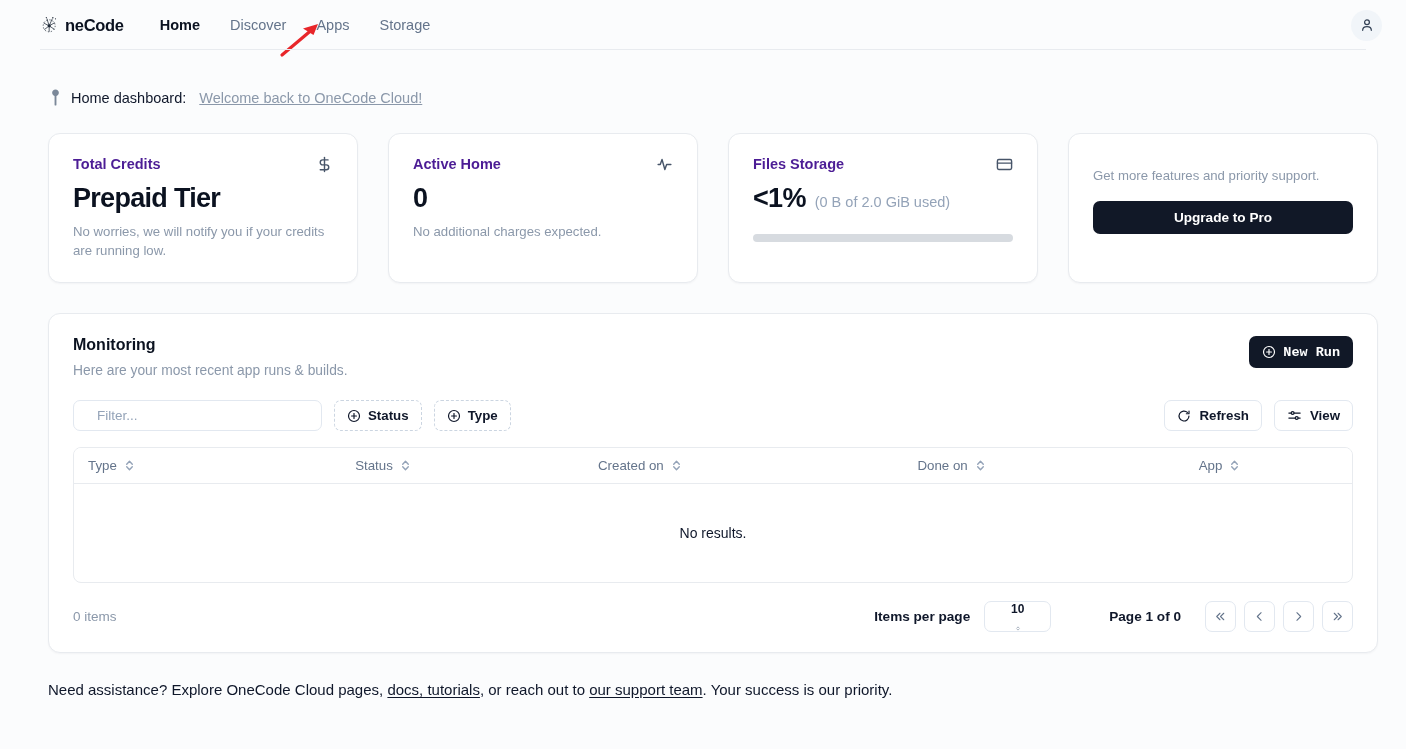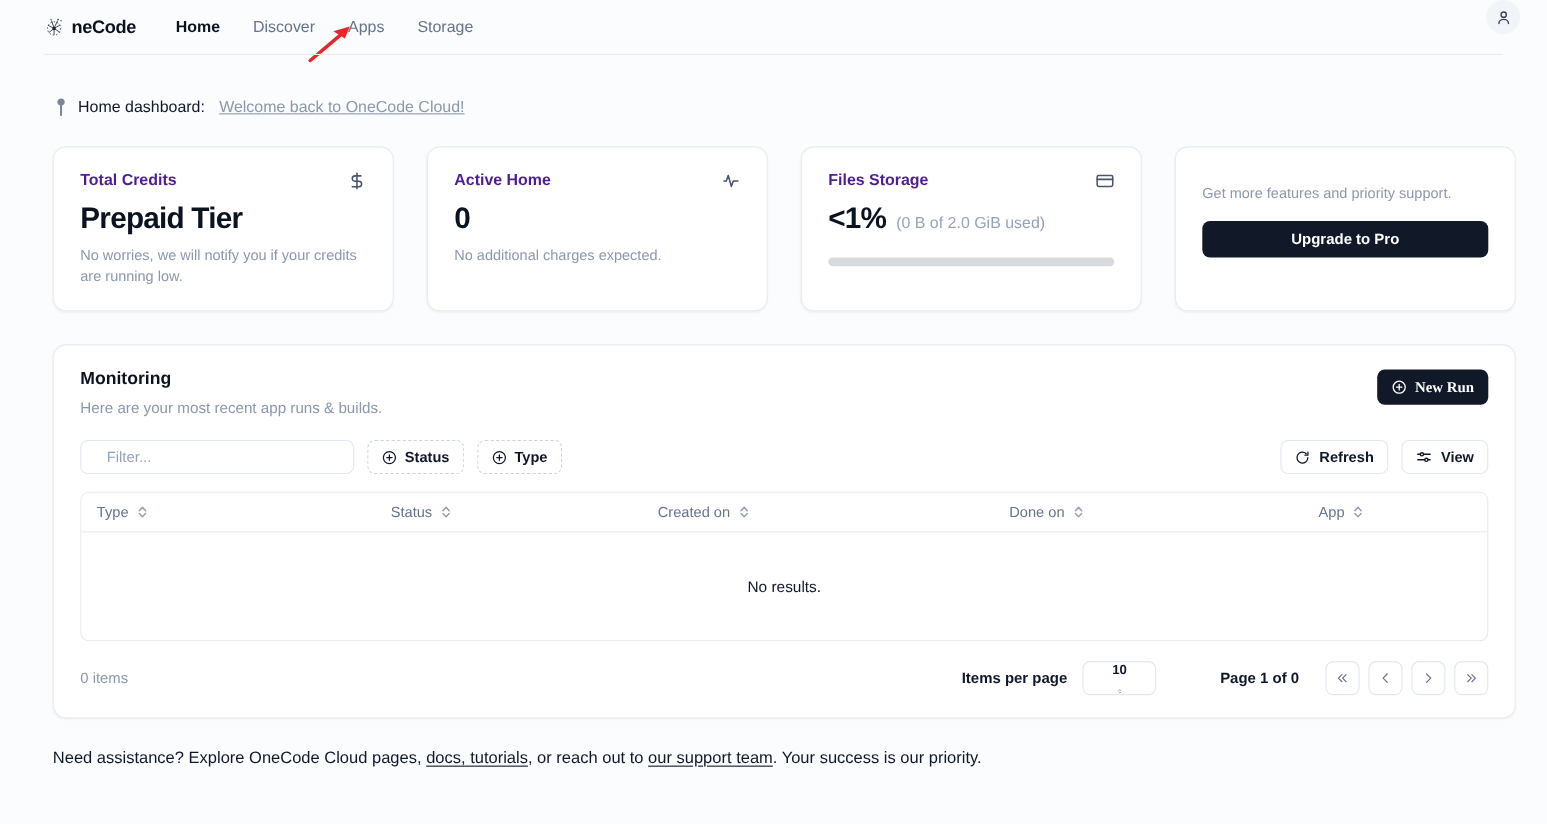--- a/index.html
+++ b/index.html
@@ -13,20 +13,21 @@
     background: #fbfcfd;
     color: #0f172a;
     font-size: 14px;
     -webkit-font-smoothing: antialiased;
   }
 
   
   .topnav {
     height: 50px;
     display: flex;
+    align-items: center;
     padding: 0 24px 0 40px;
     background: #fbfcfd;
     position: relative;
   }
   .brand {
     display: flex;
     align-items: center;
     gap: 5px;
     margin-right: 36px;
   }
@@ -192,21 +193,21 @@
   .newrun-btn {
     display: flex;
     align-items: center;
     gap: 7px;
     background: #111827;
     color: #fff;
     border: none;
     border-radius: 7px;
     height: 32px;
     padding: 0 13px;
-    font-family: Liberation Serif, serif;
+    font-family: Liberation Mono, monospace;
     font-size: 13.5px;
     font-weight: bold;
     cursor: pointer;
   }
 
   .toolbar {
     display: flex;
     align-items: center;
     gap: 12px;
     margin-top: 22px;

